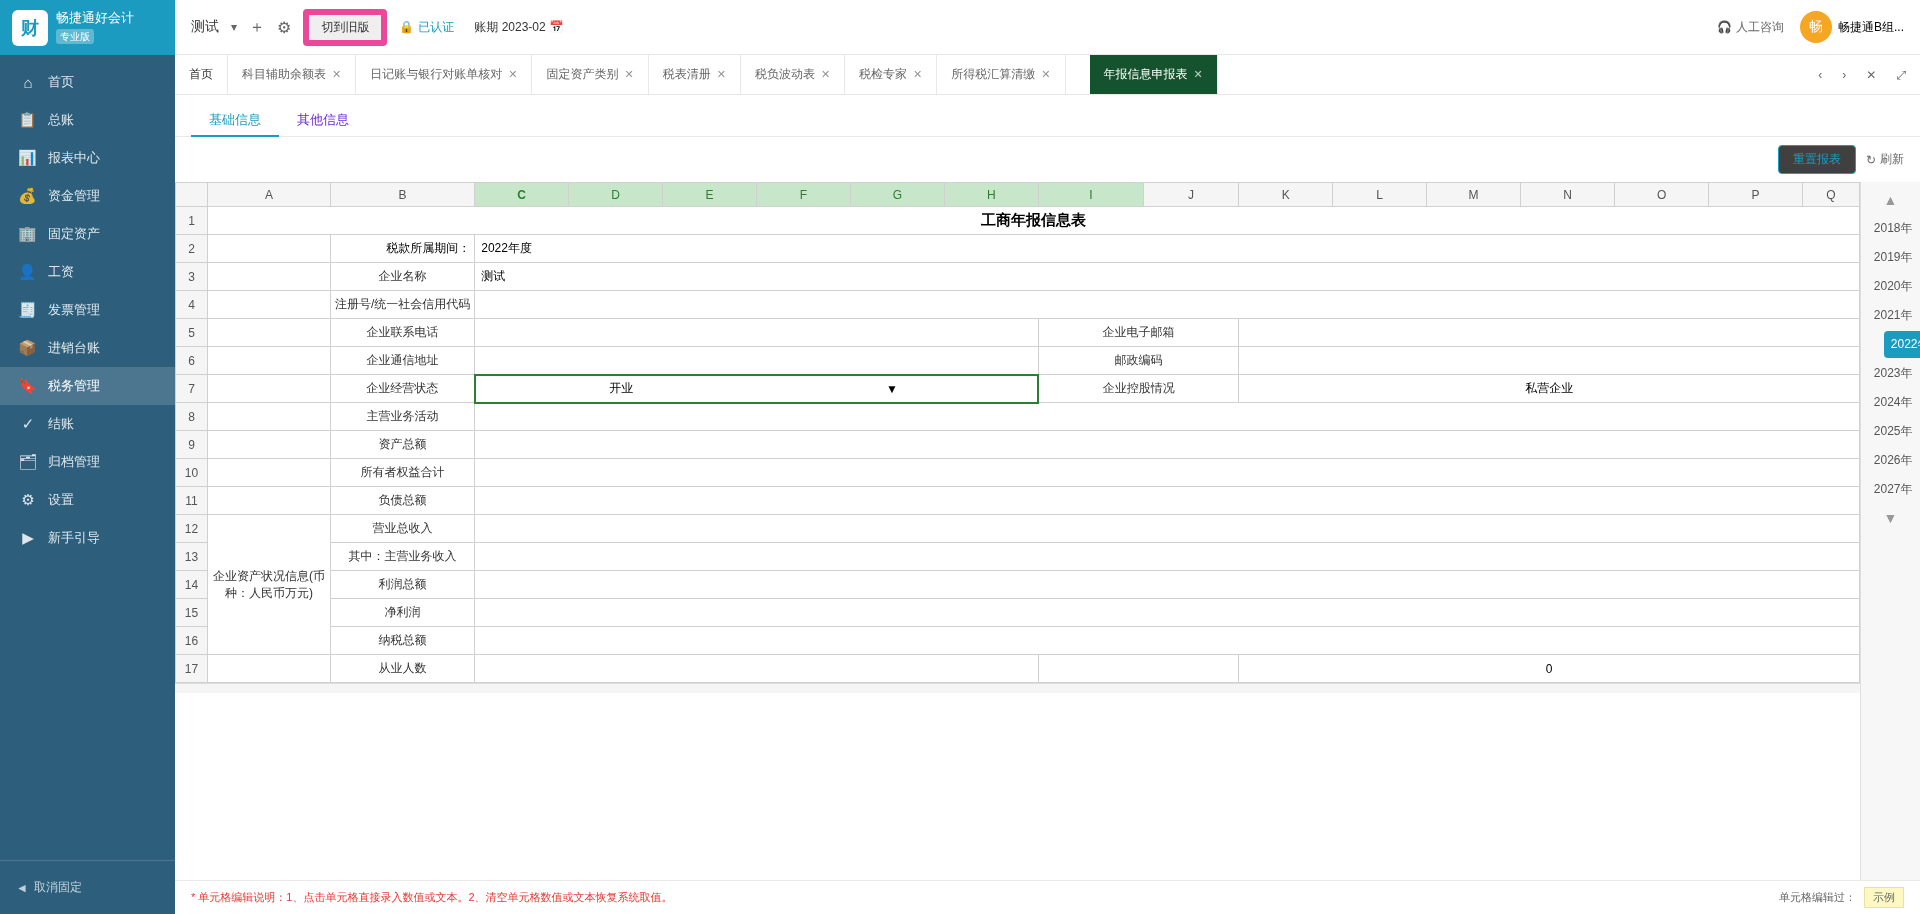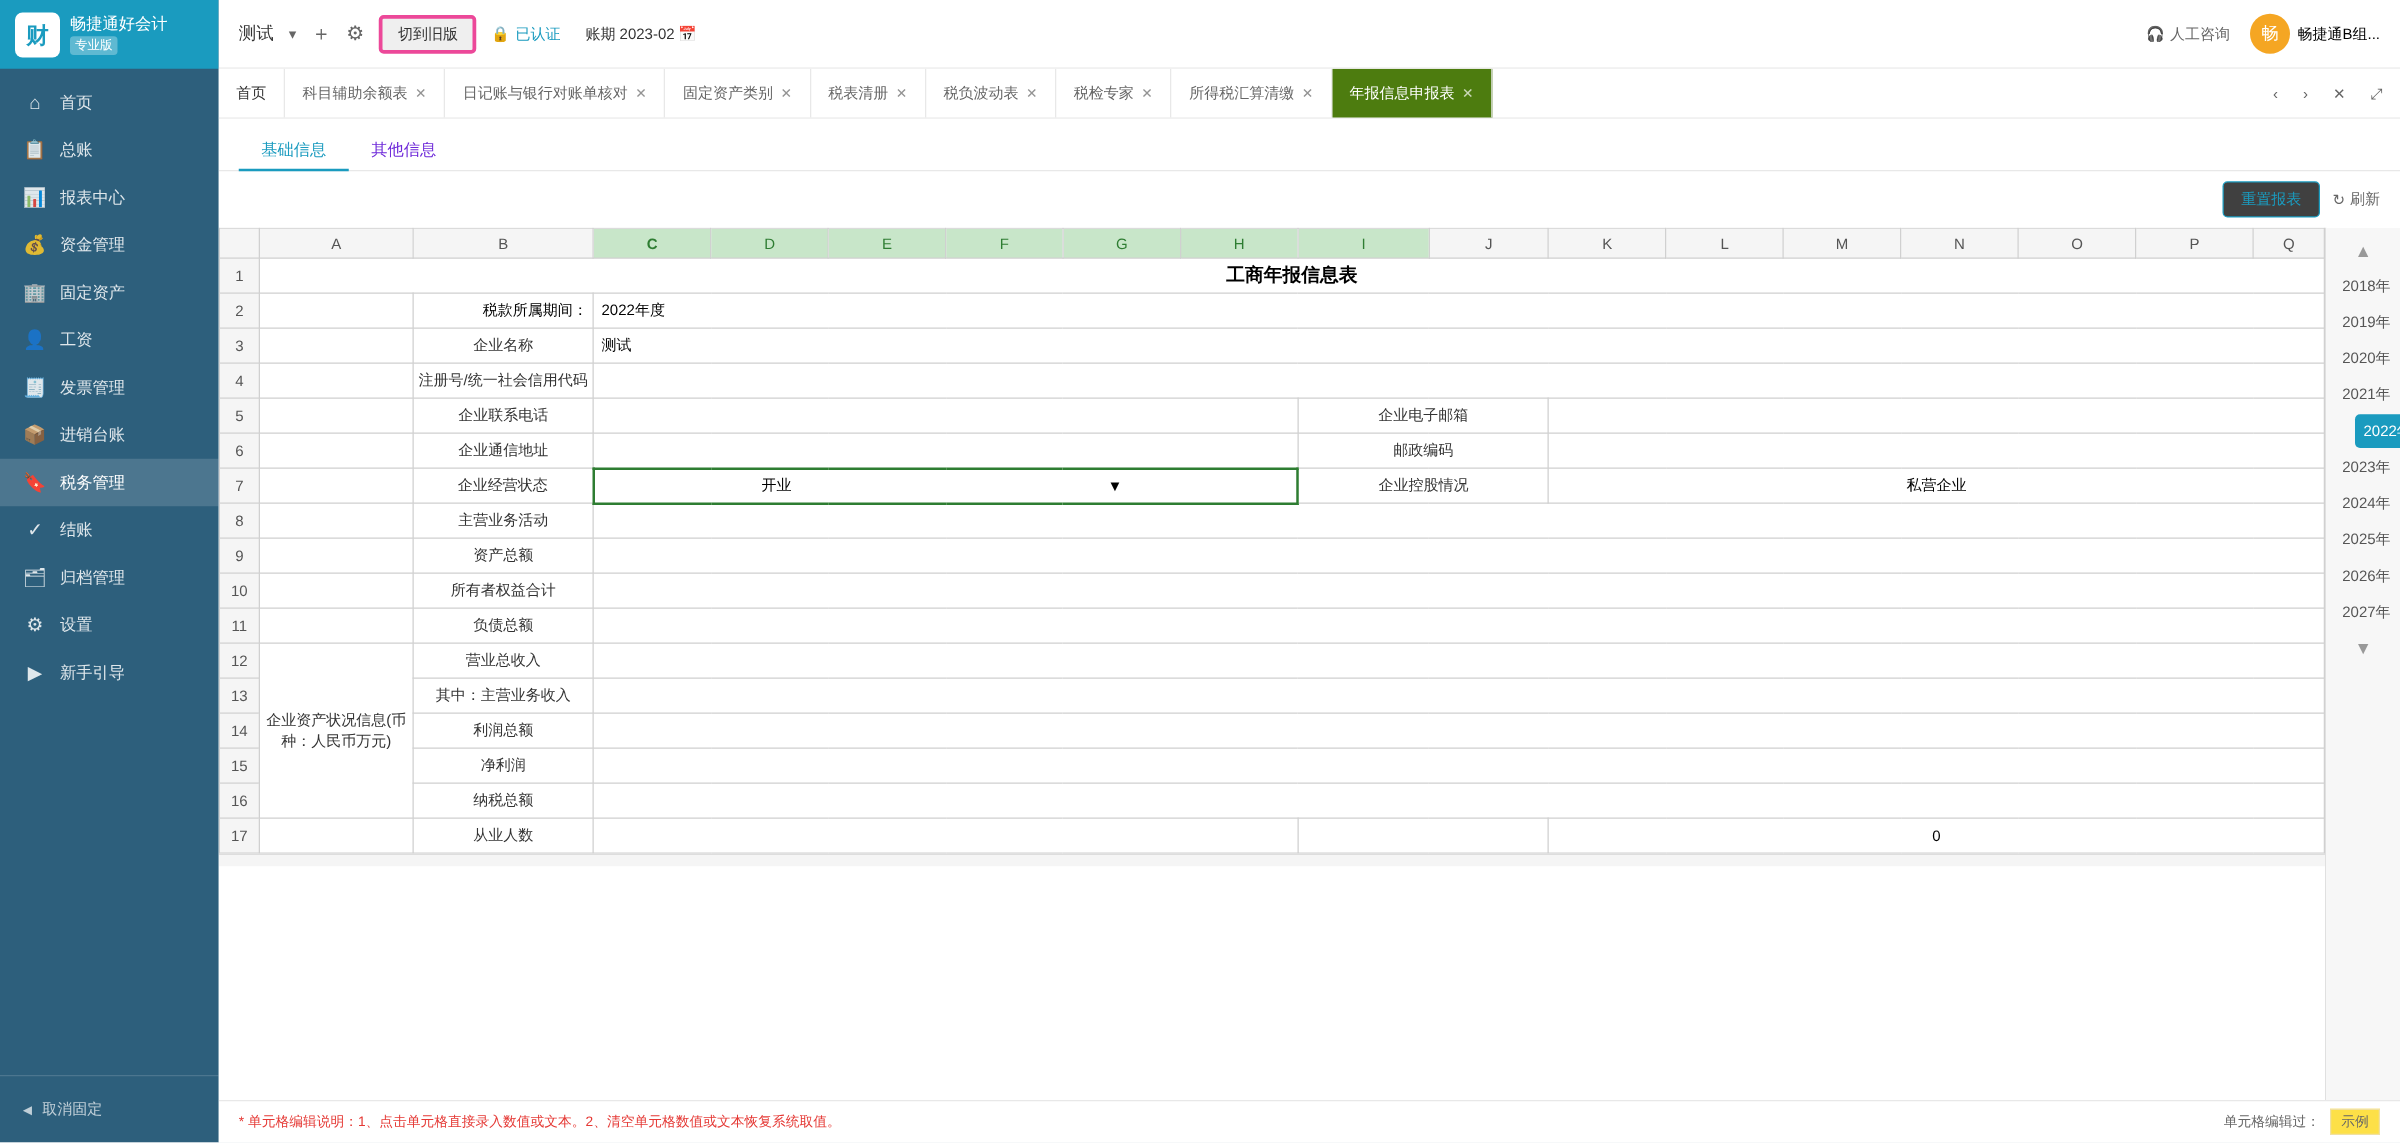--- a/index.html
+++ b/index.html
@@ -91,21 +91,21 @@
       padding: 0 16px;
       gap: 12px;
       border-bottom: 1px solid #e8e8e8;
       flex-shrink: 0;
     }
     .topbar-title { font-size: 14px; color: #333; }
     .topbar-arrow { color: #666; cursor: pointer; }
     .topbar-add { color: #666; cursor: pointer; font-size: 16px; }
     .topbar-settings { color: #666; cursor: pointer; font-size: 16px; }
     .switch-btn {
-      border: 3px solid #ec4899;
+      border: 6px solid #ec4899;
       border-radius: 4px;
       padding: 4px 12px;
       cursor: pointer;
       font-size: 12px;
       color: #333;
     }
     .topbar-certified {
       display: flex;
       align-items: center;
       gap: 4px;
@@ -161,21 +161,21 @@
       padding: 0 14px;
       height: 40px;
       border-right: 1px solid #e8e8e8;
       cursor: pointer;
       font-size: 12px;
       color: #666;
       white-space: nowrap;
       gap: 6px;
     }
     .tab.home { color: #333; }
-    .tab.active { background: #4d7c0f; color: white; }
+    .tab.active { background: #14532d; color: white; margin-left: 24px; }
     .tab .close-icon { font-size: 11px; opacity: 0.7; }
     .tabbar-controls {
       margin-left: auto;
       display: flex;
       align-items: center;
       padding: 0 8px;
       gap: 8px;
     }
     .tabbar-ctrl-btn { cursor: pointer; color: #666; padding: 2px 6px; }
 
@@ -349,21 +349,21 @@
       flex-shrink: 0;
     }
     .footer-note { color: #e53935; }
     .footer-right {
       display: flex;
       align-items: center;
       gap: 8px;
       color: #666;
     }
     .footer-example {
-      background: #fde047;
+      background: #fef9c3;
       border: 1px solid #f0e0a0;
       padding: 2px 8px;
       font-size: 11px;
       color: #666;
     }
 
     
     .dropdown-cell {
       display: flex;
       align-items: center;

